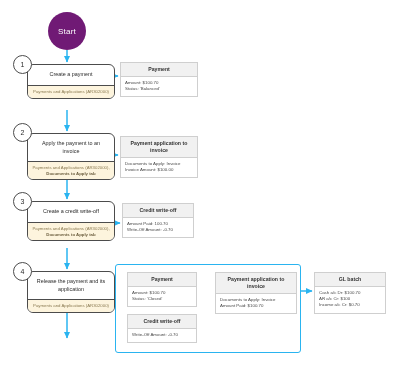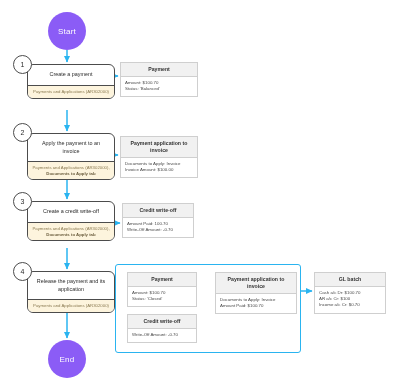--- a/index.html
+++ b/index.html
@@ -41,21 +41,21 @@
     color: #5a5a5a;
     letter-spacing: 0.1px;
   }
 
   
   .terminator {
     position: absolute;
     width: 38px;
     height: 38px;
     border-radius: 50%;
-    background: #8b5cf6;
+    background: #701a75;
     color: #ffffff;
     font-size: 8px;
     display: flex;
     align-items: center;
     justify-content: center;
     letter-spacing: 0.2px;
   }
   .terminator.start { left: 48px; top: 12px; }
   .terminator.end   { left: 48px; top: 340px; }
 
@@ -195,23 +195,20 @@
       <path d="M162,305 L162,312"></path>
 
       <path d="M298,291 L312,291"></path>
     </g>
   </svg>
 
 
   <div class="terminator start">
     <span>Start</span>
   </div>
-  <div class="terminator end">
-    <span>End</span>
-  </div>
 
   <div class="badge badge1">1</div>
   <div class="badge badge2">2</div>
   <div class="badge badge3">3</div>
   <div class="badge badge4">4</div>
 
   <div class="step step1">
     <div class="step-title">Create a payment</div>
     <div class="step-foot">
       <span>Payments and Applications (AR302000)</span><b></b>

